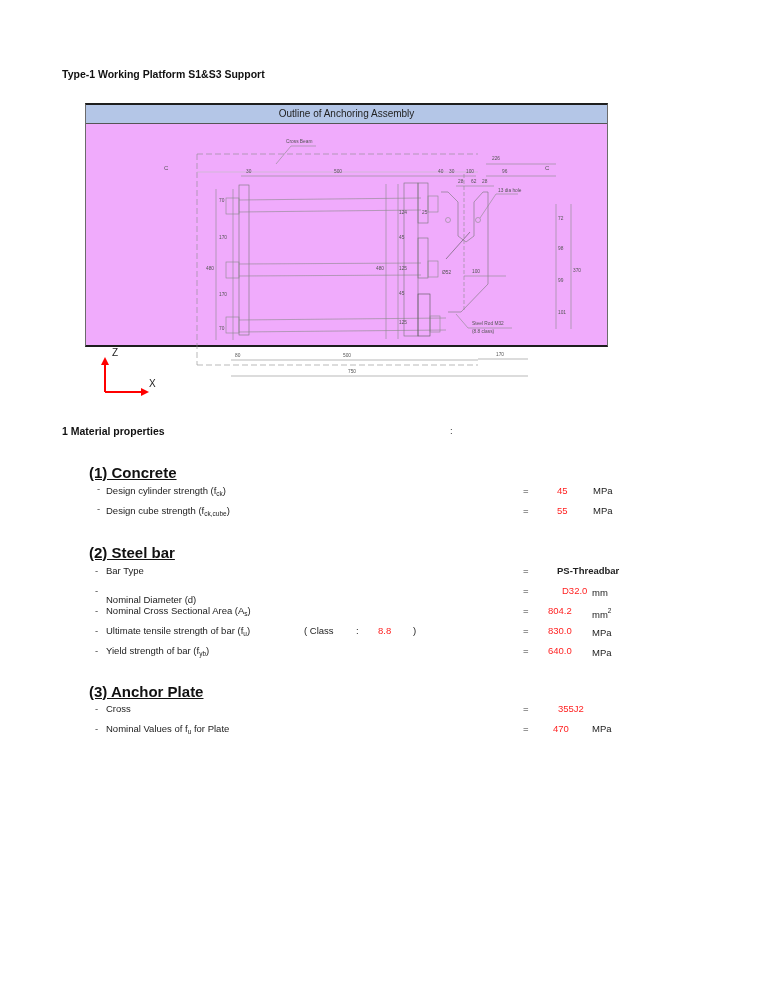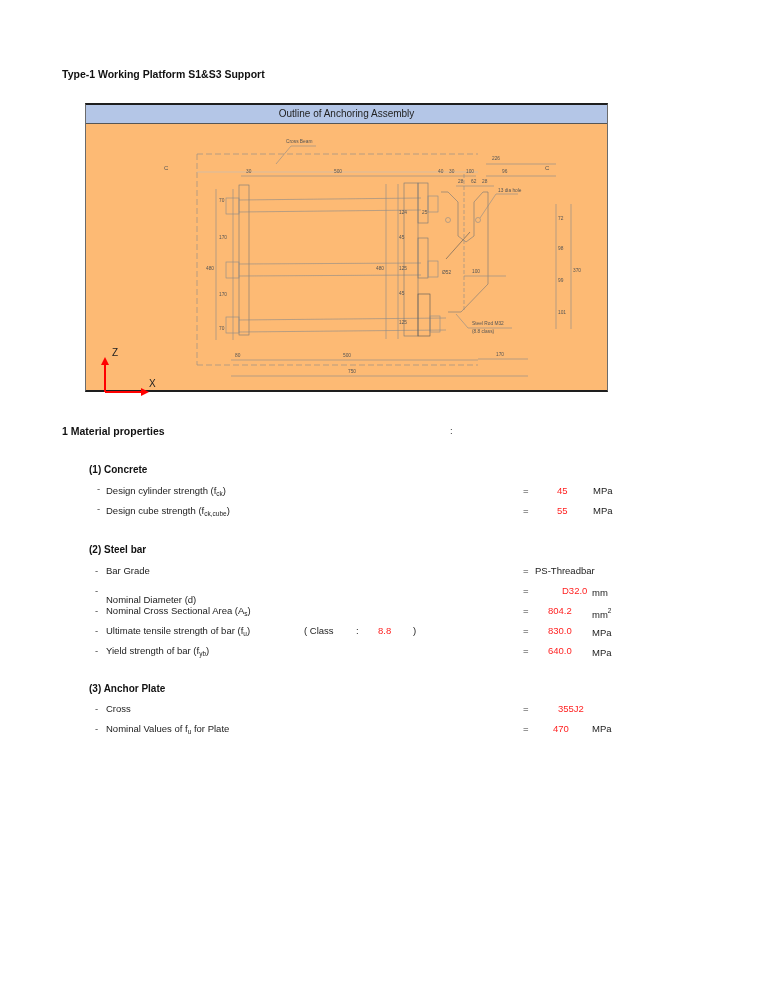--- a/index.html
+++ b/index.html
@@ -1,28 +1,28 @@
 <!DOCTYPE html>
 <html><head>
 <meta charset="utf-8">
 <style>
   html, body { margin: 0; padding: 0; background: #ffffff; }
   body { width: 768px; height: 994px; position: relative; overflow: hidden;
          font-family: "Liberation Sans", sans-serif; color: #222; }
   .abs { position: absolute; }
   .doc-title { left: 62px; top: 68px; font-size: 10.5px; font-weight: bold; color: #111; }
-  .frame { left: 85px; top: 103px; width: 523px; height: 289px;
+  .frame { left: 85px; top: 103px; width: 523px; height: 244px;
            border: 1px solid #6b6b6b; border-top: 2px solid #1e1e1e; border-bottom: 2px solid #1e1e1e;
-           box-sizing: border-box; background: #fdba74; }
+           box-sizing: border-box; background: #f0abfc; }
   .frame-header { position: absolute; left: 0; top: 0; right: 0; height: 18px;
            background: #b4c6e7; border-bottom: 1px solid #555;
            font-size: 10px; text-align: center; line-height: 18px; color: #222; }
   .drawing { position: absolute; left: 0; top: 19px; }
   .sec-title { font-size: 10.5px; font-weight: bold; color: #111; }
-  .sub-title { font-size: 10px; font-weight: bold; color: #111; }
+  .sub-title { font-size: 15px; font-weight: bold; color: #111; text-decoration: underline; }
   .row-label { font-size: 9.5px; color: #222; }
   .dash { font-size: 9.5px; color: #444; }
   .eq { font-size: 9.5px; color: #333; }
   .val { font-size: 9.5px; color: #ff2222; }
   .unit { font-size: 9.5px; color: #222; }
   sub { font-size: 6.5px; vertical-align: -2px; }
   sup { font-size: 6.5px; vertical-align: 5px; }
   svg text { font-family: "Liberation Sans", sans-serif; }
 </style>
 </head>
@@ -171,23 +171,23 @@
   <span class="abs row-label" style="left:106px; top:505px;"><span>Design cube strength (f</span><sub>ck,cube</sub><span>)</span></span>
   <span class="abs eq" style="left:523px; top:505px;">=</span>
   <span class="abs val" style="left:557px; top:505px;">55</span>
   <span class="abs unit" style="left:593px; top:505px;">MPa</span>
 </div>
 
 <div class="abs sub-title" style="left:89px; top:544px;">(2)  Steel bar</div>
 
 <div>
   <span class="abs dash" style="left:95px; top:565px;">-</span>
-  <span class="abs row-label" style="left:106px; top:565px;">Bar Grade</span>
+  <span class="abs row-label" style="left:106px; top:565px;">Bar Type</span>
   <span class="abs eq" style="left:523px; top:565px;">=</span>
-  <span class="abs row-label" style="left:535px; top:565px;">PS-Threadbar</span>
+  <span class="abs row-label" style="left:557px; top:565px;font-weight:bold;">PS-Threadbar</span>
 </div>
 
 <div>
   <span class="abs dash" style="left:95px; top:585px;">-</span>
   <span class="abs row-label" style="left:106px; top:594px;">Nominal Diameter (d)</span>
   <span class="abs eq" style="left:523px; top:585px;">=</span>
   <span class="abs val" style="left:562px; top:585px;">D32.0</span>
   <span class="abs unit" style="left:592px; top:587px;">mm</span>
 </div>
 

